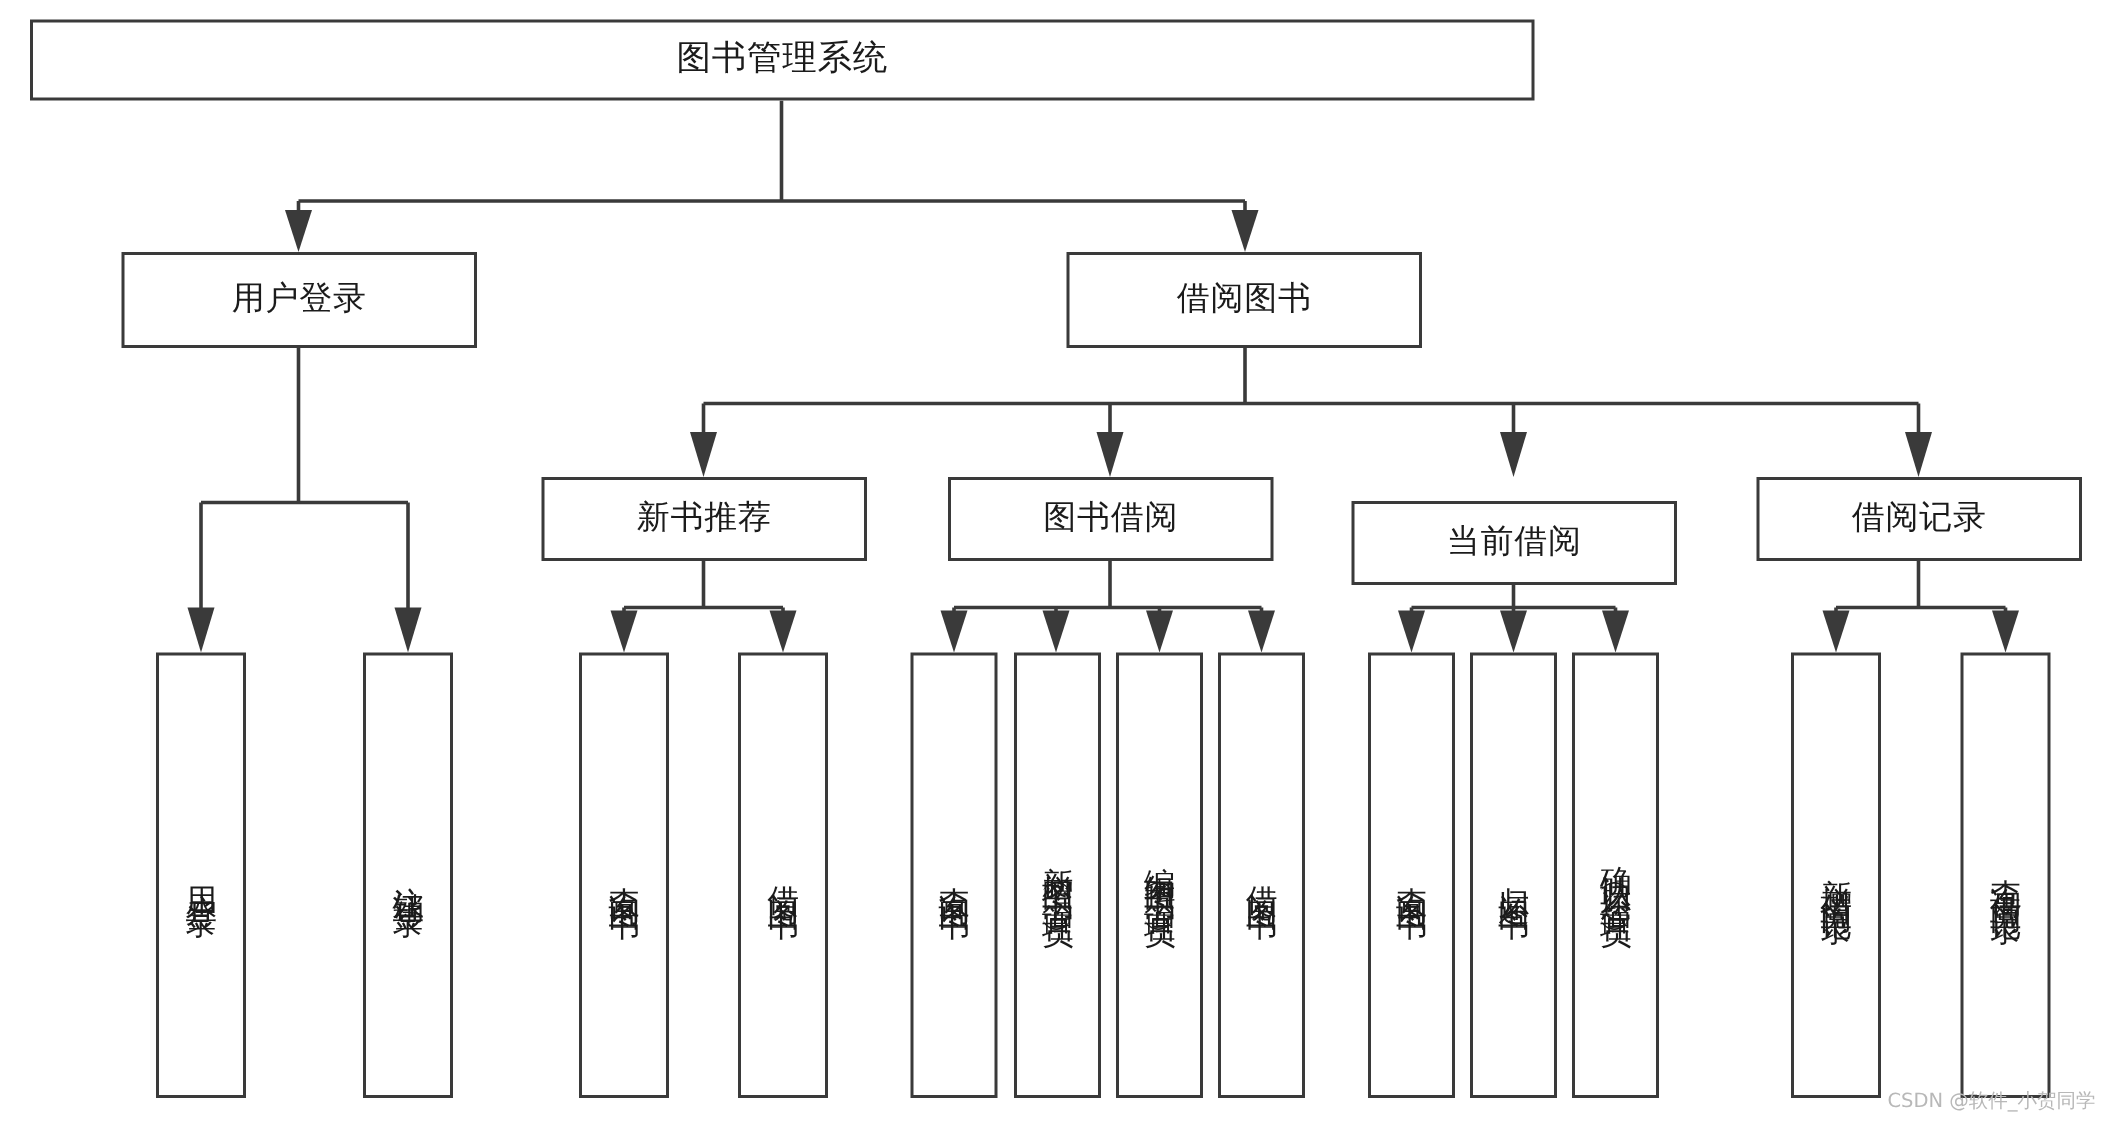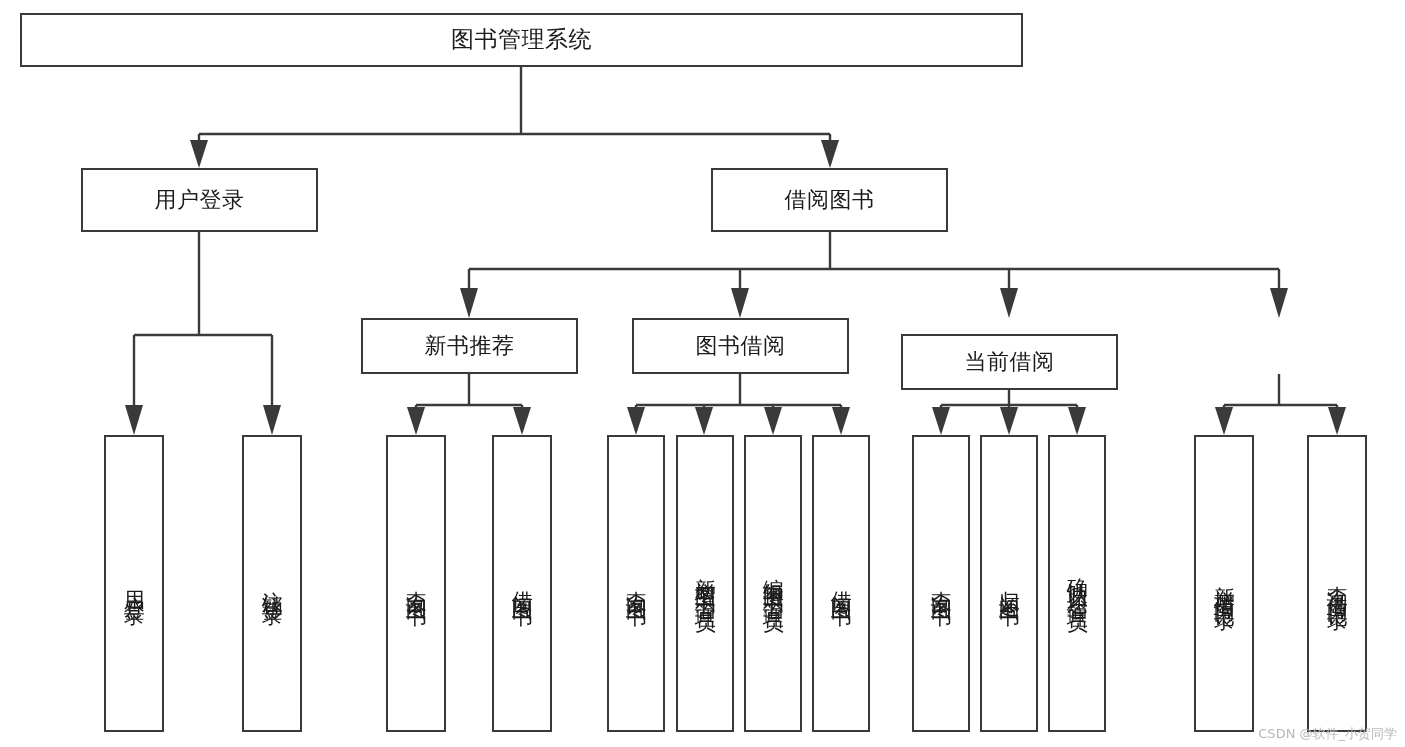--- a/index.html
+++ b/index.html
@@ -160,20 +160,23 @@
 
   <div class="node horiz" style="left:632px; top:318px; width:217px; height:56px;">
     <span class="label">图书借阅</span>
   </div>
   <div class="node horiz" style="left:361px; top:318px; width:217px; height:56px;">
     <span class="label">新书推荐</span>
   </div>
   <div class="node horiz" style="left:901px; top:318px; width:217px; height:56px;margin-top:16px;">
     <span class="label">当前借阅</span>
   </div>
+  <div class="node horiz" style="left:1171px; top:318px; width:217px; height:56px;">
+    <span class="label">借阅记录</span>
+  </div>
 
   <div class="node vert" style="left:104px; top:435px; width:60px; height:297px;">
     <span class="label">用户登录</span>
   </div>
   <div class="node vert" style="left:242px; top:435px; width:60px; height:297px;">
     <span class="label">注销登录</span>
   </div>
 
   <div class="node vert" style="left:386px; top:435px; width:60px; height:297px;">
     <span class="label">查询图书</span>

